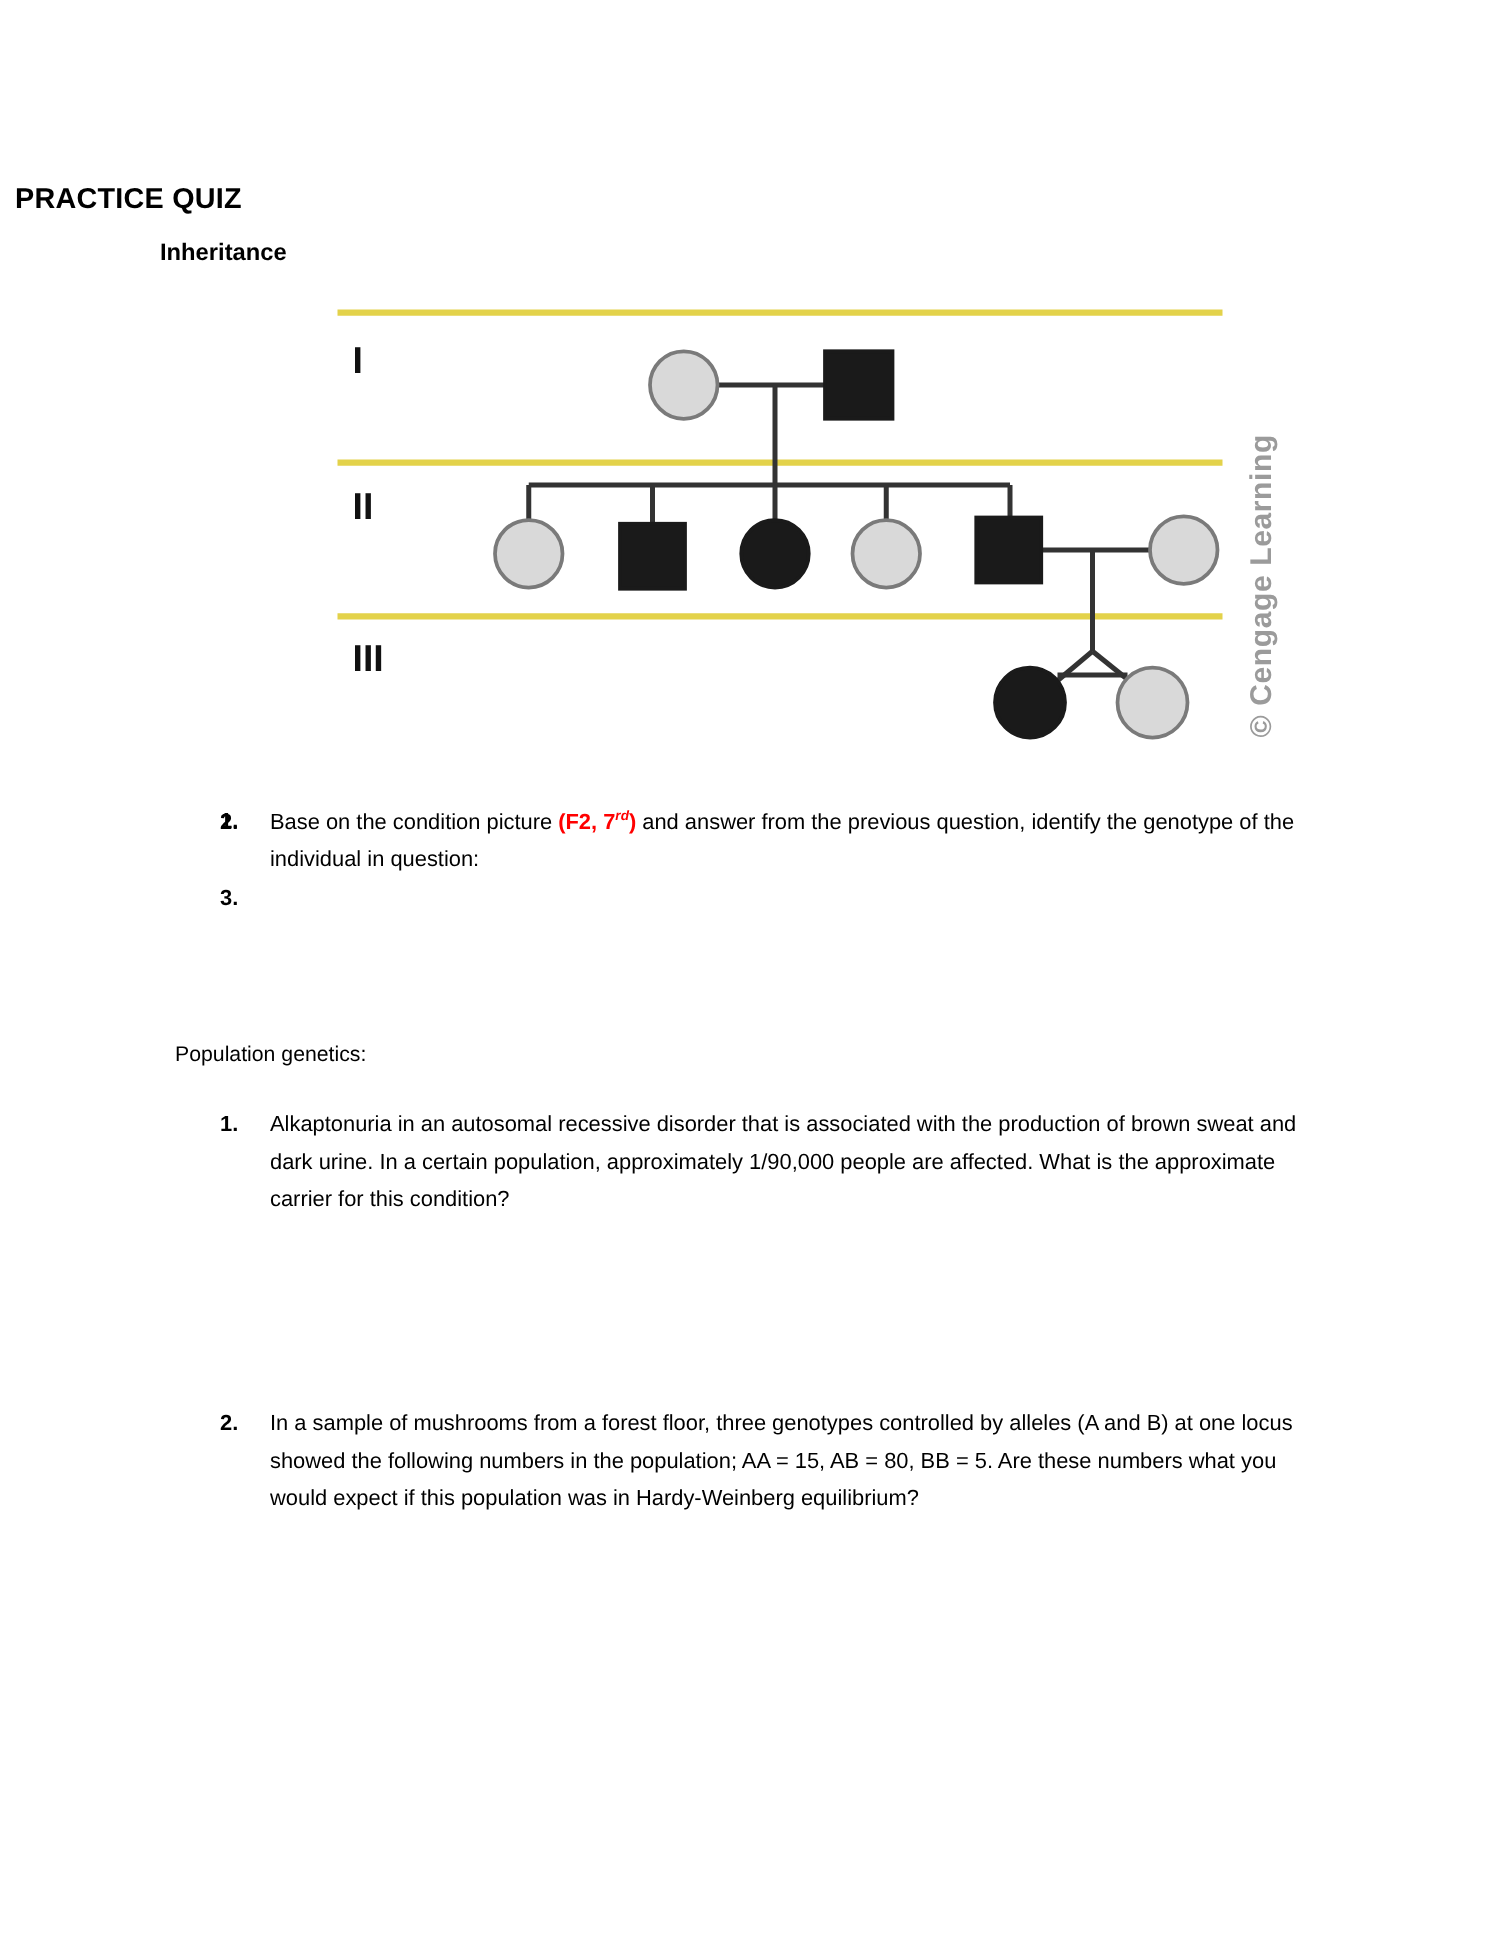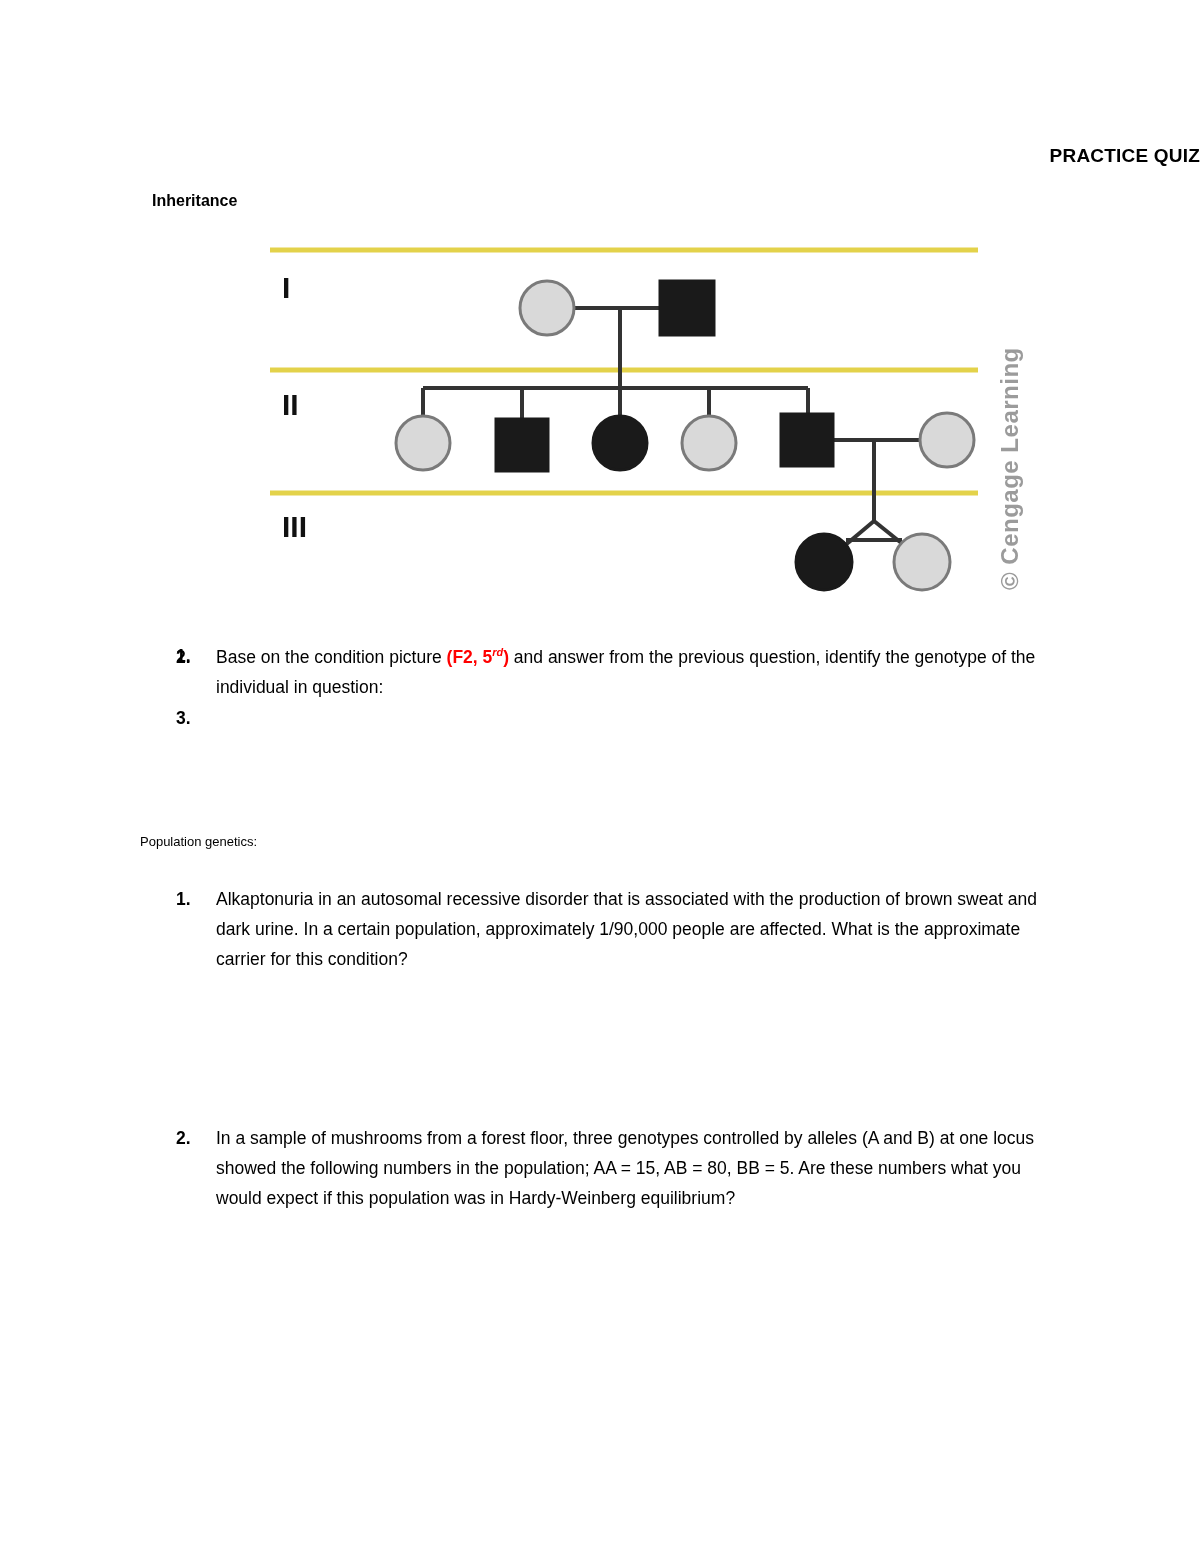--- a/index.html
+++ b/index.html
@@ -18,41 +18,41 @@
 
   .page {
     position: absolute;
     inset: 0;
     background: #ffffff;
   }
 
   
   .doc-title {
     position: absolute;
-    left: 0;
+    left: 12px;
     right: 0;
     top: 145px;
-    text-align: right;
+    text-align: left;
+    font-size: 23px;
+    font-weight: bold;
+    letter-spacing: 0.2px;
+  }
+
+  .section-heading {
+    position: absolute;
+    left: 128px;
     font-size: 19px;
     font-weight: bold;
-    letter-spacing: 0.2px;
-  }
-
-  .section-heading {
-    position: absolute;
-    left: 152px;
-    font-size: 16px;
-    font-weight: bold;
   }
   .section-heading.inheritance { top: 192px; }
 
   .section-label {
     position: absolute;
     left: 140px;
-    font-size: 13px;
+    font-size: 17px;
     font-weight: normal;
   }
   .section-label.popgen { top: 834px; }
 
   
   .figure {
     position: absolute;
     left: 268px;
     top: 243px;
     width: 712px;
@@ -179,21 +179,21 @@
   </div>
 
   <div class="watermark">© Cengage Learning</div>
 
   <ol class="q-list list-inheritance">
     <li>
       <span class="marker">1.</span>
     </li>
     <li>
       <span class="marker">2.</span>
-      <span>Base on the condition picture </span><span class="red"><span>(F2, 5</span><sup>rd</sup><span>)</span></span><span> and answer from the previous question, identify the genotype of the individual in question:</span>
+      <span>Base on the condition picture </span><span class="red"><span>(F2, 7</span><sup>rd</sup><span>)</span></span><span> and answer from the previous question, identify the genotype of the individual in question:</span>
     </li>
     <li>
       <span class="marker">3.</span>
     </li>
   </ol>
 
   <div class="section-label popgen">Population genetics:</div>
 
   <ol class="q-list list-popgen-1">
     <li>

